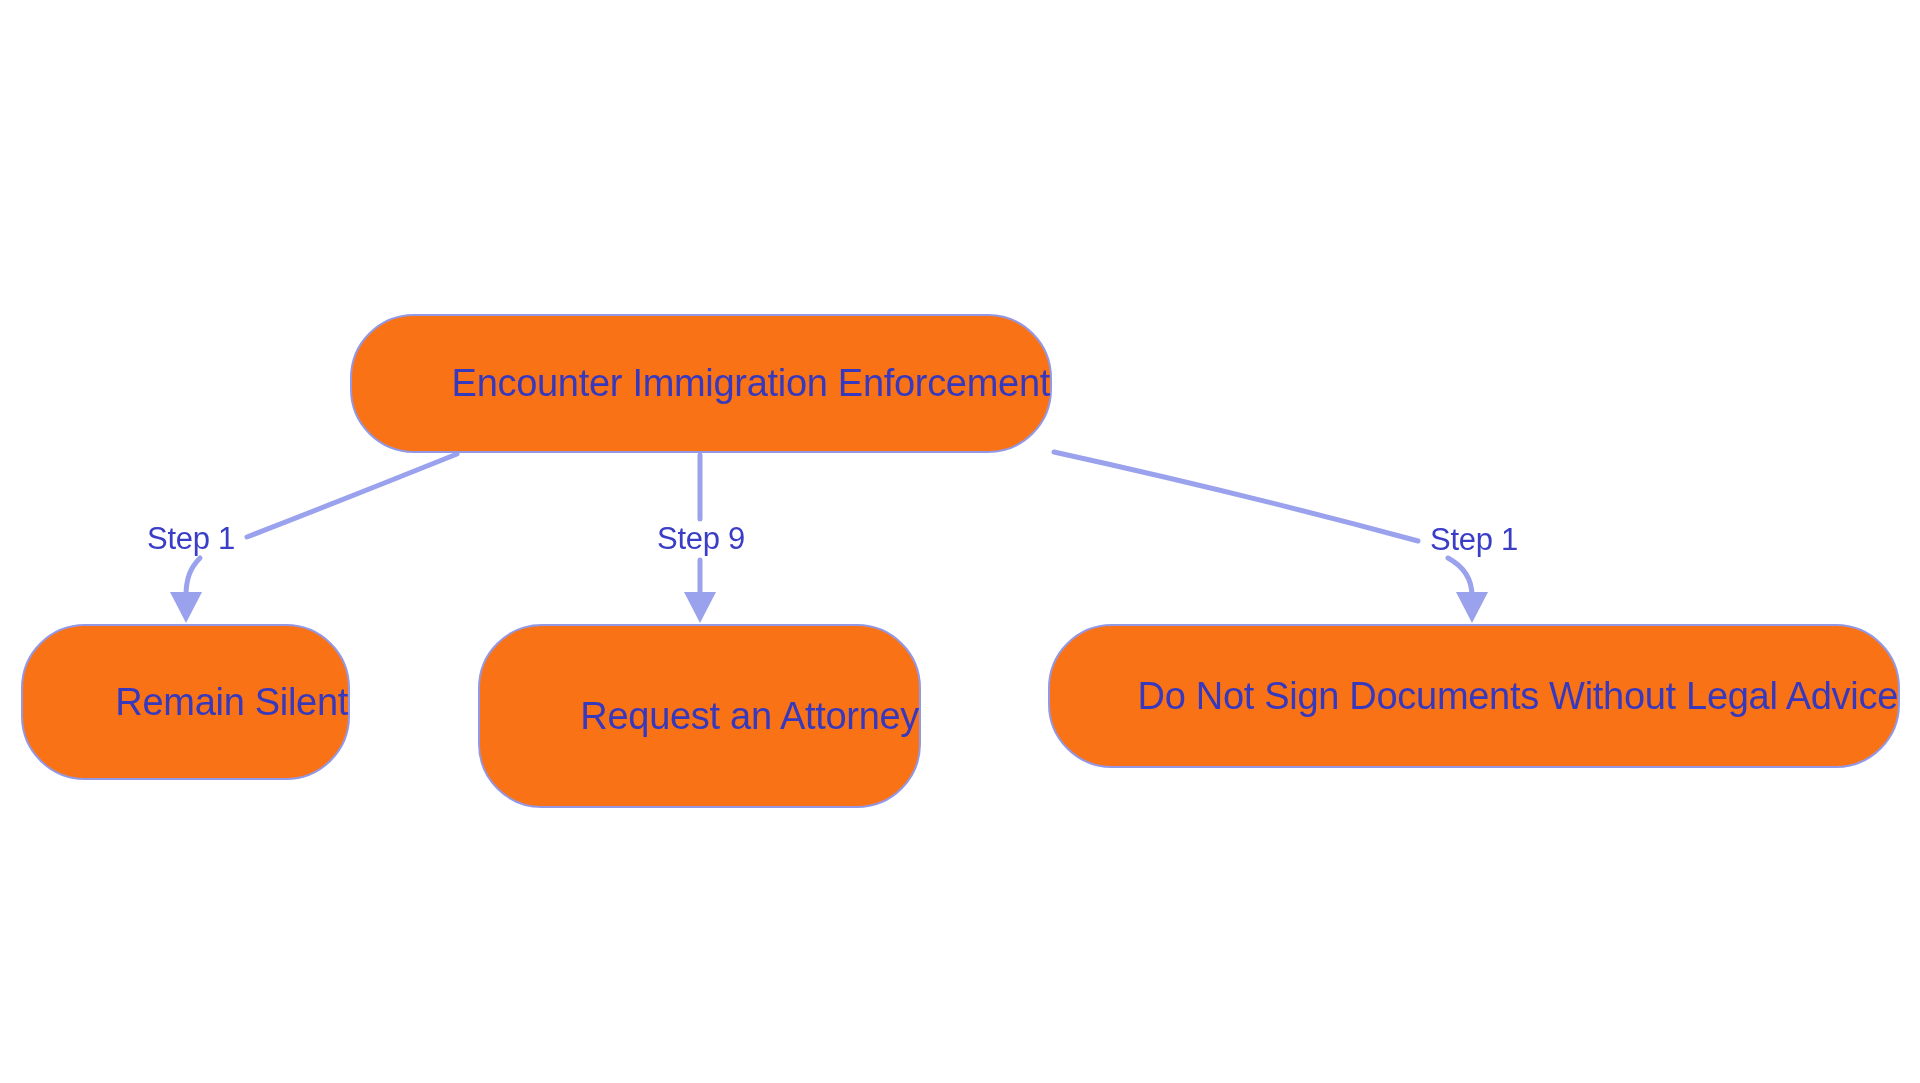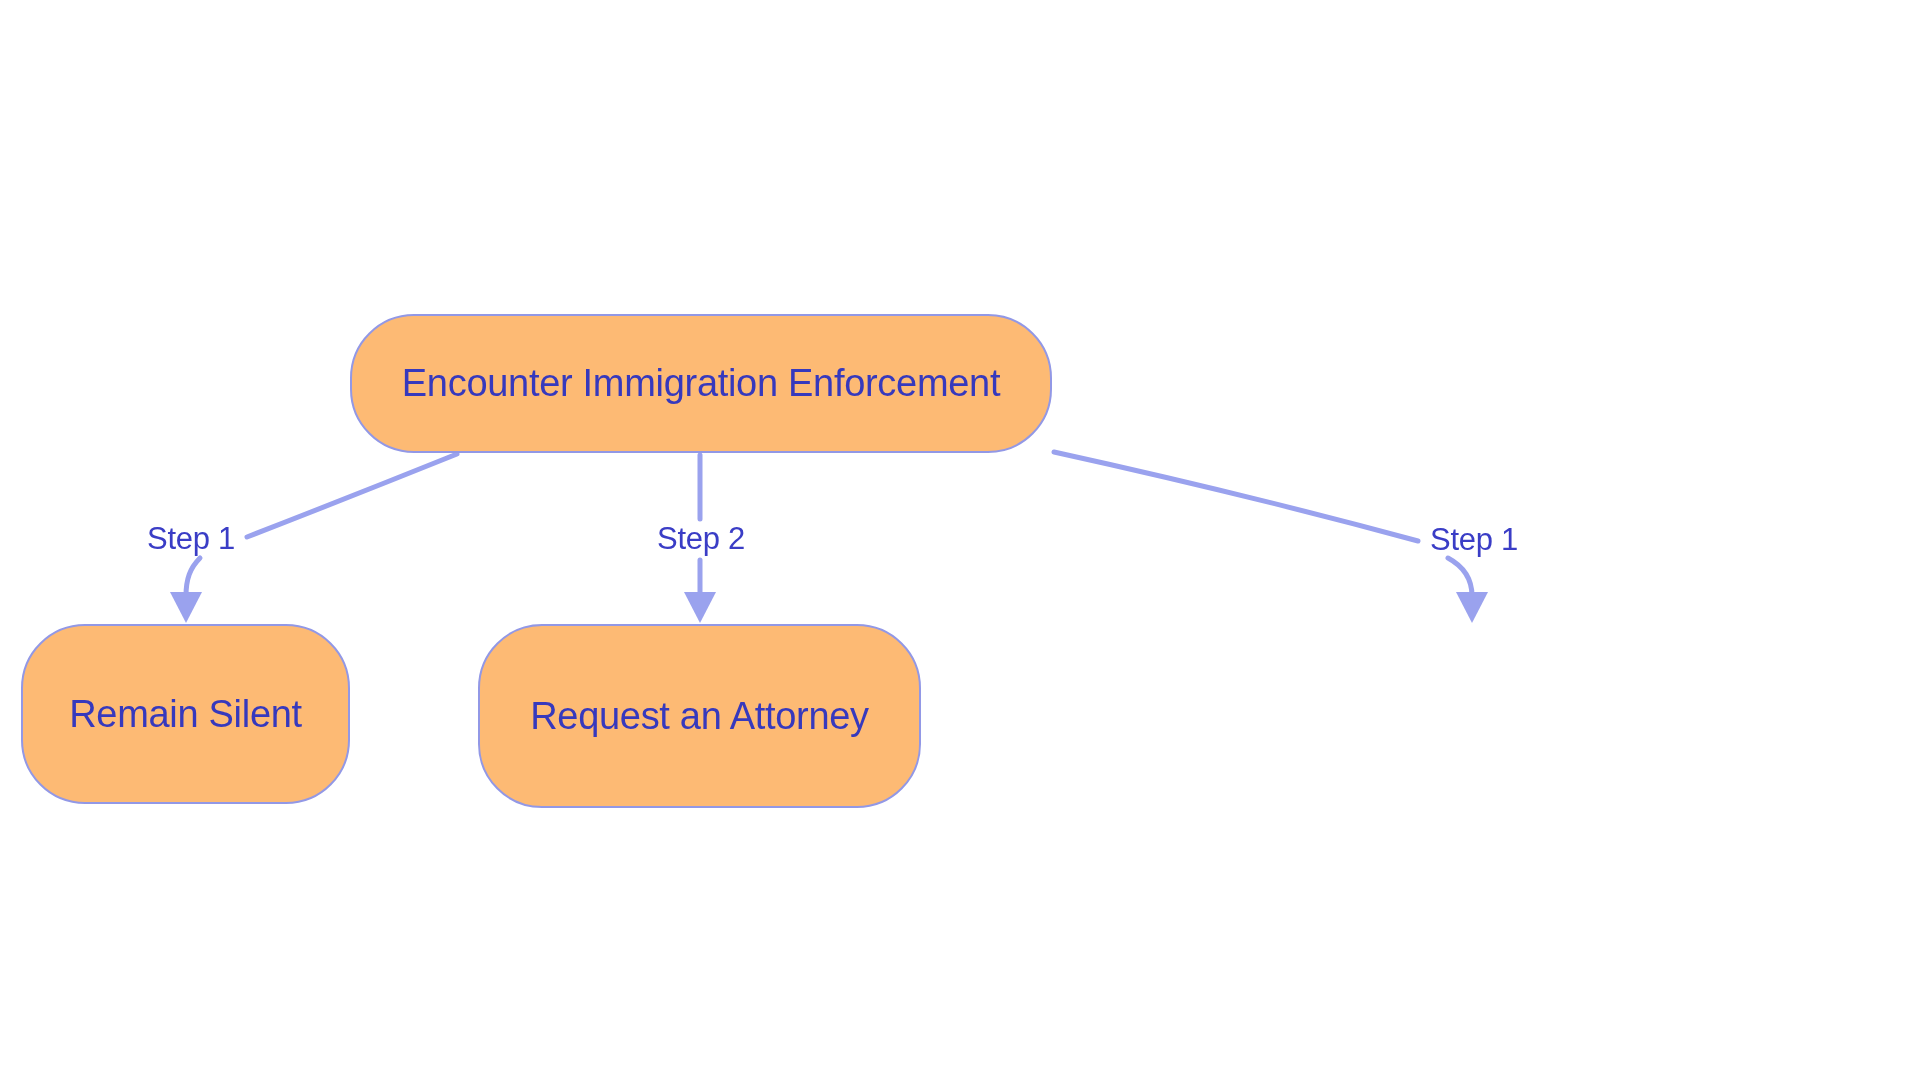--- a/index.html
+++ b/index.html
@@ -30,32 +30,32 @@
   }
   .arrowhead {
     fill: #9aa2ee;
     stroke: none;
   }
   .node {
     position: absolute;
     box-sizing: border-box;
     display: flex;
     align-items: center;
-    justify-content: center;
-    background: #fdba74;
+    justify-content: flex-end;
+    background: #f97316;
     border: 2.5px solid #9298e6;
     border-radius: 64px;
     color: #3639bd;
     font-size: 38px;
     letter-spacing: -0.3px;
     white-space: nowrap;
     text-align: center;
   }
   .node-root   { left: 350px;  top: 314px; width: 702px; height: 139px; }
-  .node-step1  { left: 21px;   top: 624px; width: 329px; height: 180px; }
+  .node-step1  { left: 21px;   top: 624px; width: 329px; height: 156px; }
   .node-step2  { left: 478px;  top: 624px; width: 443px; height: 184px; }
   .node-step3  { left: 1048px; top: 624px; width: 852px; height: 144px; }
   .edge-label {
     position: absolute;
     transform: translate(-50%, -50%);
     color: #3a3dc6;
     font-size: 31px;
     letter-spacing: -0.3px;
     white-space: nowrap;
   }
@@ -81,25 +81,28 @@
     <path class="edge-line" d="M 1054 452 Q 1245 494 1418 541"></path>
     <path class="edge-line" d="M 1448 558 C 1461 565 1472 577 1472 596"></path>
     <polygon class="arrowhead" points="1456,592 1488,592 1472,623"></polygon>
   </svg>
 
   <div class="node node-root">
     <span>Encounter Immigration Enforcement</span>
   </div>
 
   <div class="edge-label edge-label-1">Step 1</div>
-  <div class="edge-label edge-label-2">Step 2</div>
+  <div class="edge-label edge-label-2">Step 9</div>
   <div class="edge-label edge-label-3">Step 1</div>
 
   <div class="node node-step1">
     <span>Remain Silent</span>
   </div>
 
   <div class="node node-step2">
     <span>Request an Attorney</span>
   </div>
 
+  <div class="node node-step3">
+    <span>Do Not Sign Documents Without Legal Advice</span>
+  </div>
 
 </div>
 
 </body></html>

